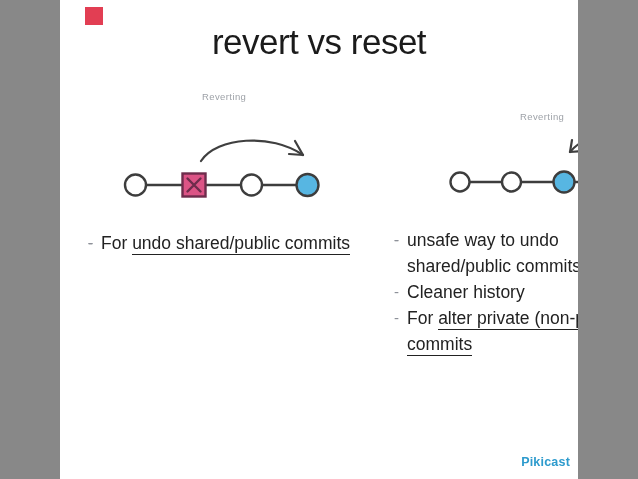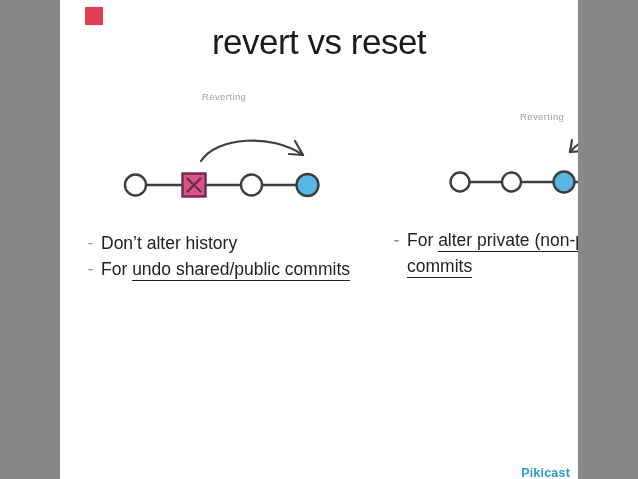--- a/index.html
+++ b/index.html
@@ -35,21 +35,21 @@
     color:var(--text,#222222);font-size:17.5px;line-height:26px;
   }
   ul.bullets li{position:relative;padding-left:14px;}
   ul.bullets .marker{
     position:absolute;left:1px;top:0;color:#8d9199;font-size:15px;
   }
   .bullets-left{left:27px;top:230px;width:273px;}
   .bullets-right{left:333px;top:227px;width:255px;}
   .u{border-bottom:1.5px solid #222;padding-bottom:1px;}
   .brand{
-    position:absolute;right:8px;top:466px;font-size:12.5px;font-weight:700;
+    position:absolute;right:8px;top:455px;font-size:12.5px;font-weight:700;
     color:var(--brand-blue,#2e9bcd);letter-spacing:.2px;
   }
 </style>
 </head>
 <body>
 
 <div class="slide">
 
   <div class="corner-marker"></div>
 
@@ -76,40 +76,41 @@
     <circle class="node" cx="22" cy="52" r="9.5"></circle>
     <circle class="node" cx="73.5" cy="52" r="9.5"></circle>
     <circle class="node head" cx="126" cy="52" r="10.5"></circle>
     <rect class="xsquare" x="167" y="41.5" width="21" height="21"></rect>
     <path class="xmark" d="M171.5,46 L183.5,58 M183.5,46 L171.5,58"></path>
   </svg>
 
   <ul class="bullets bullets-left">
     <li>
       <span class="marker">-</span>
-      <span>Don’t alter history</span>
     </li>
     <li>
       <span class="marker">-</span>
     </li>
     <li>
       <span class="marker">-</span>
       <span>For </span><span class="u">undo shared/public commits</span>
     </li>
   </ul>
 
   <ul class="bullets bullets-right">
     <li>
       <span class="marker">-</span>
     </li>
     <li>
       <span class="marker">-</span>
+      <span>unsafe way to undo shared/public commits</span>
     </li>
     <li>
       <span class="marker">-</span>
+      <span>Cleaner history</span>
     </li>
     <li>
       <span class="marker">-</span>
       <span>For </span><span class="u">alter private (non-public) commits</span>
     </li>
   </ul>
 
   <div class="brand">Pikicast</div>
 
 </div>

